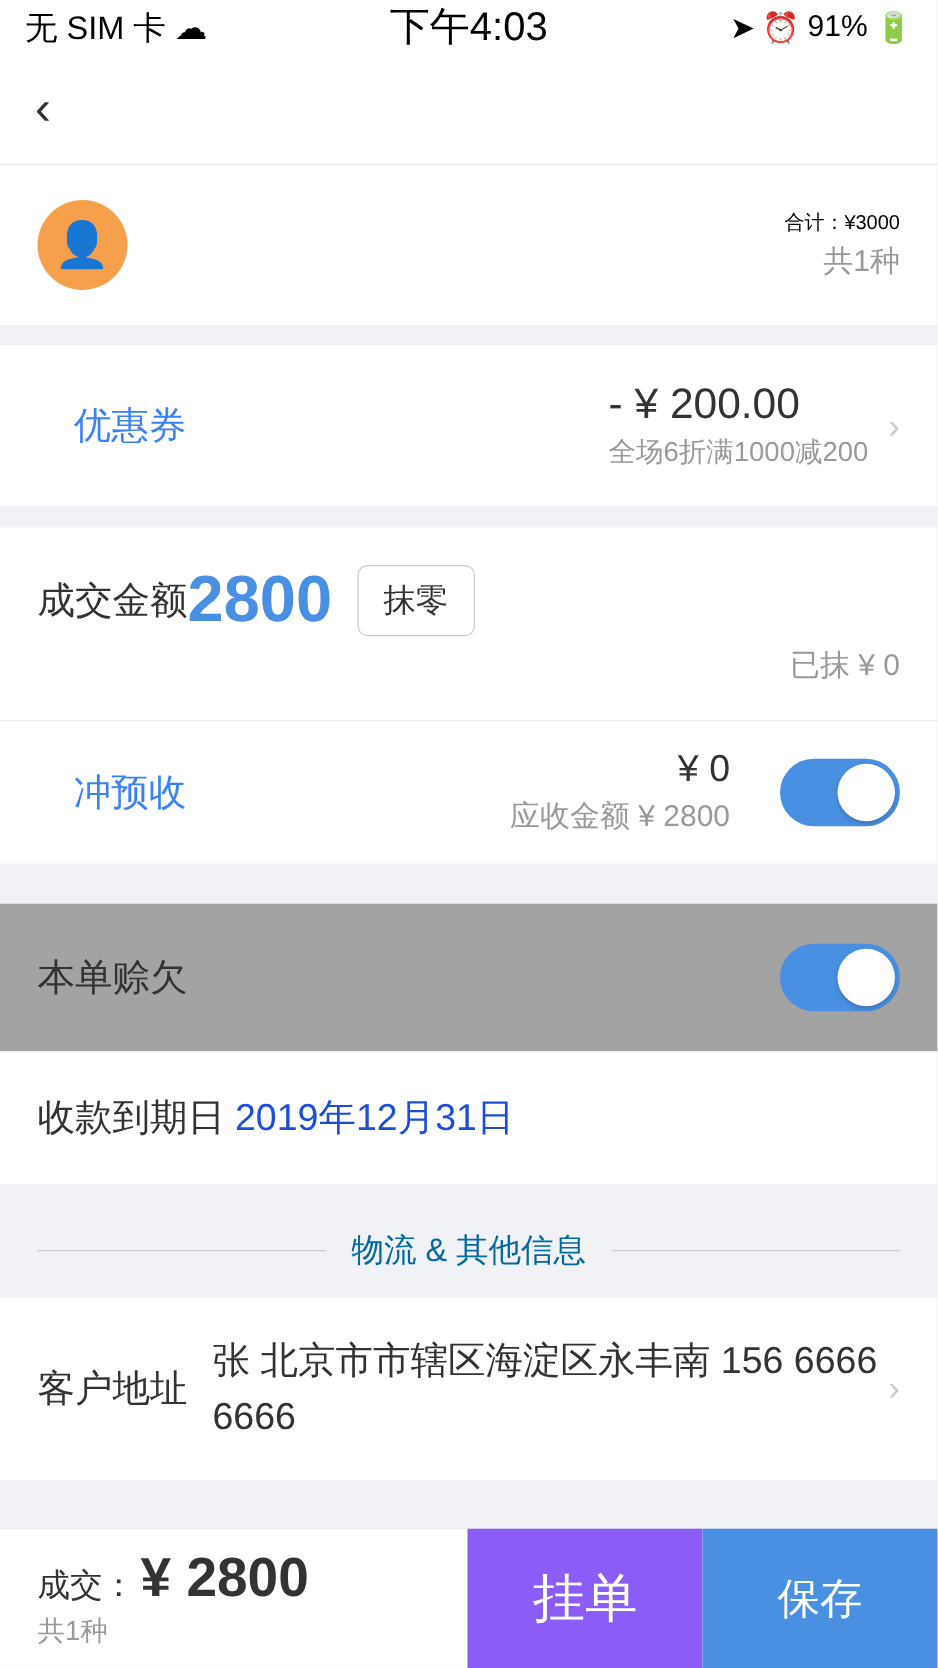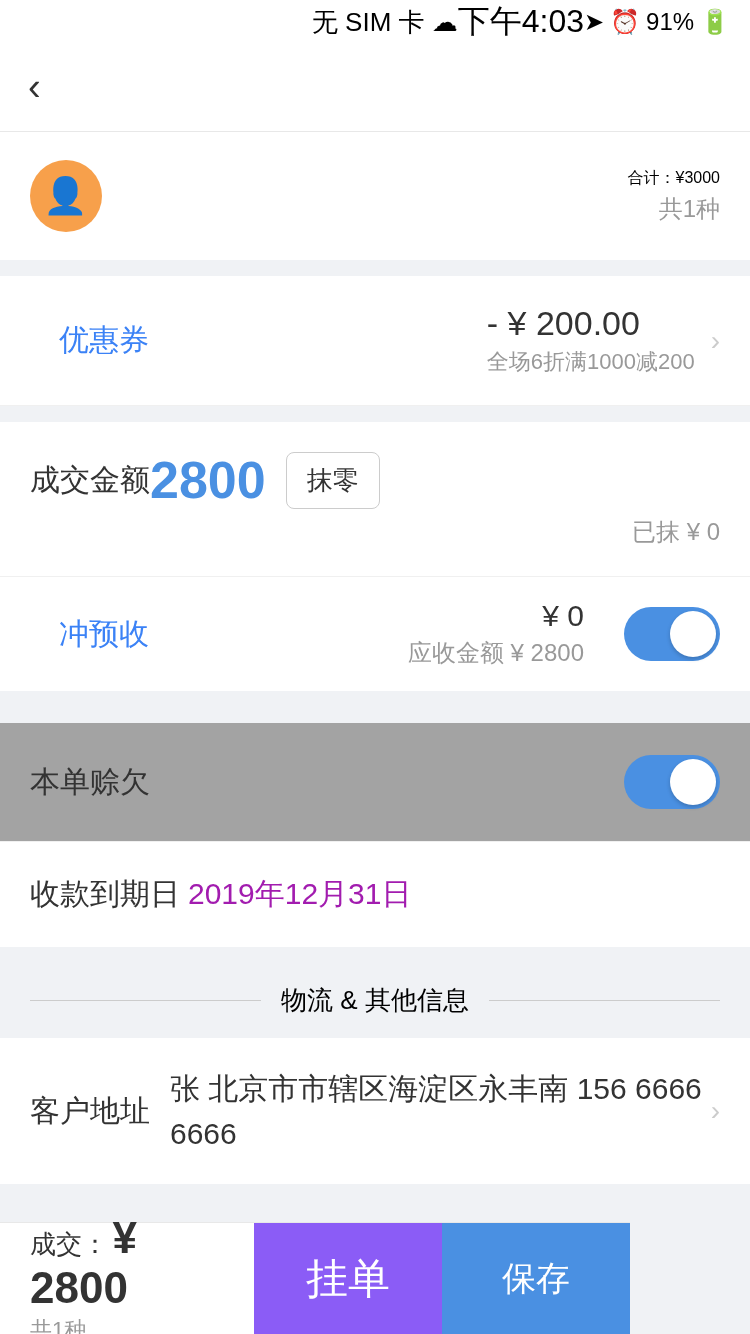--- a/index.html
+++ b/index.html
@@ -13,21 +13,21 @@
       overflow-x: hidden;
     }
 
     
     .status-bar {
       width: 100%;
       height: 44px;
       background: #fff;
       display: flex;
       align-items: center;
-      justify-content: flex-end;
+      justify-content: space-between;
       padding: 0 20px;
       font-size: 28px;
     }
     .status-left { display: flex; align-items: center; gap: 10px; font-size: 26px; }
     .status-center { font-size: 32px; font-weight: 500; }
     .status-right { display: flex; align-items: center; gap: 6px; font-size: 24px; }
 
     
     .nav-bar {
       width: 100%;
@@ -255,40 +255,40 @@
       border-top: 1px solid #f0f0f0;
       gap: 8px;
     }
     .due-date-label {
       font-size: 30px;
       color: #333;
       white-space: nowrap;
     }
     .due-date-value {
       font-size: 30px;
-      color: #a21caf;
+      color: #1d4ed8;
     }
 
     
     .logistics-divider {
       background: #f0f2f5;
       display: flex;
       align-items: center;
       justify-content: center;
       padding: 20px 30px;
       margin-top: 16px;
     }
     .logistics-line {
       flex: 1;
       height: 1px;
       background: #ccc;
     }
     .logistics-text {
       font-size: 26px;
-      color: #000000;
+      color: #0369a1;
       padding: 0 20px;
     }
 
     
     .address-row {
       background: #fff;
       display: flex;
       align-items: center;
       justify-content: space-between;
       padding: 28px 30px;
@@ -306,21 +306,21 @@
       color: #333;
       flex: 1;
       line-height: 1.5;
     }
 
     
     .bottom-bar {
       position: fixed;
       bottom: 0;
       left: 0;
-      width: 630px;
+      width: 750px;
       height: 112px;
       background: #fff;
       display: flex;
       align-items: center;
       border-top: 1px solid #e8e8e8;
     }
     .bottom-summary {
       flex: 1;
       padding: 0 30px;
     }

